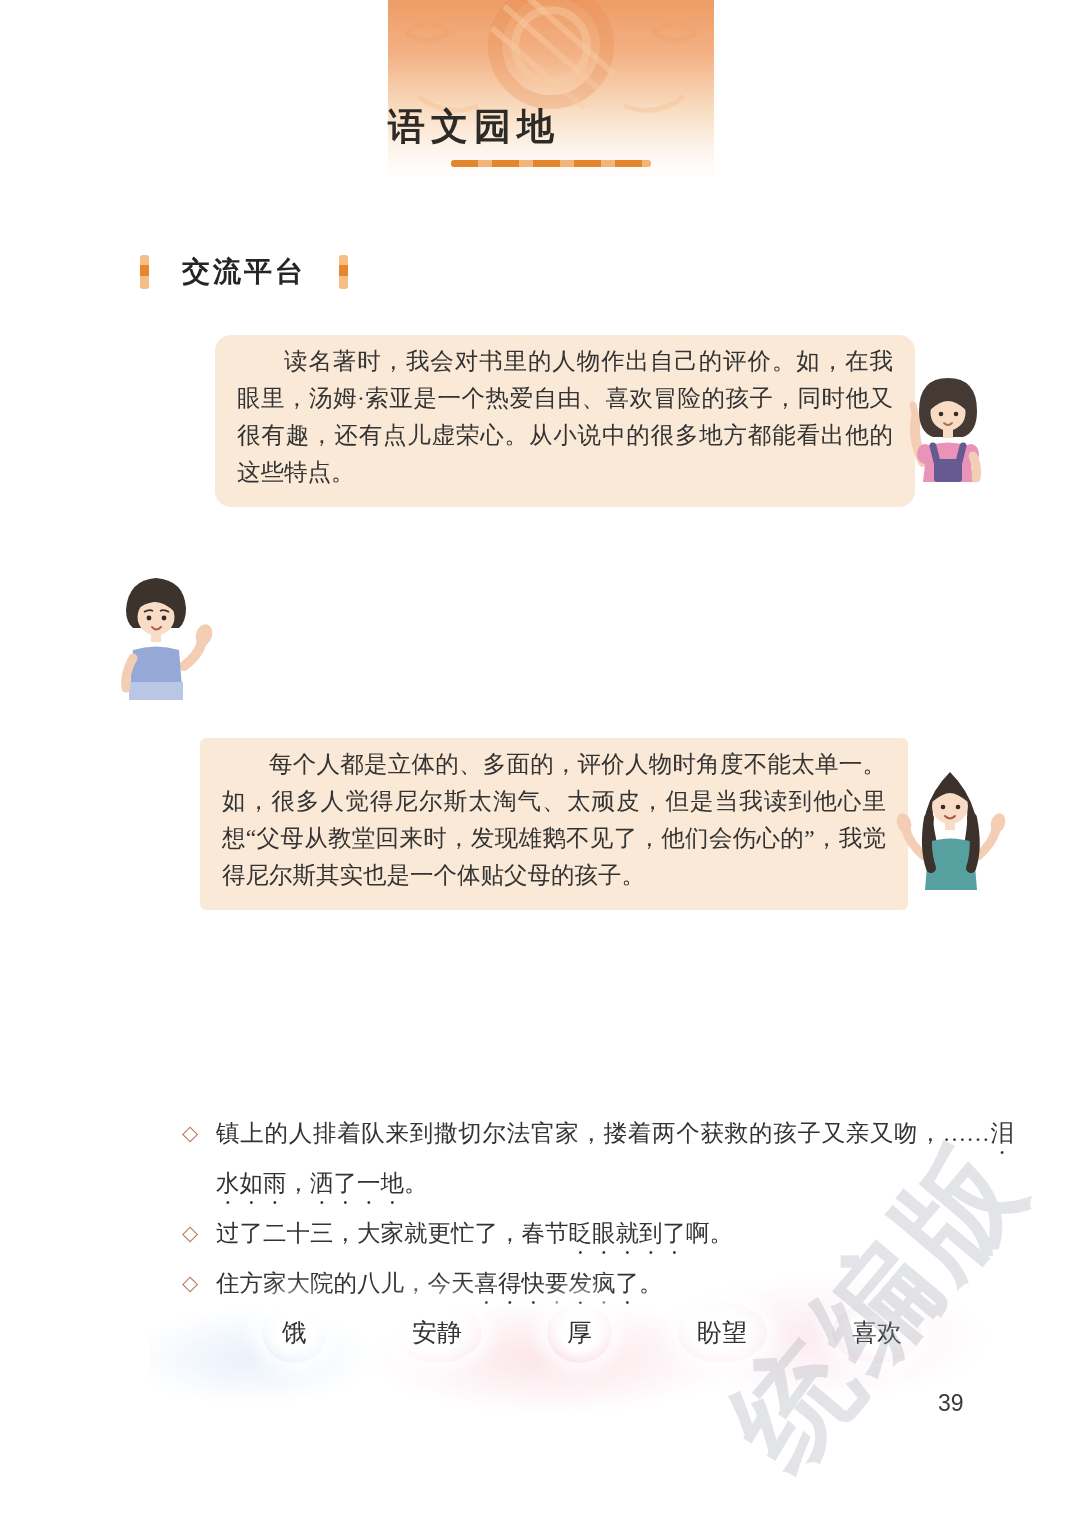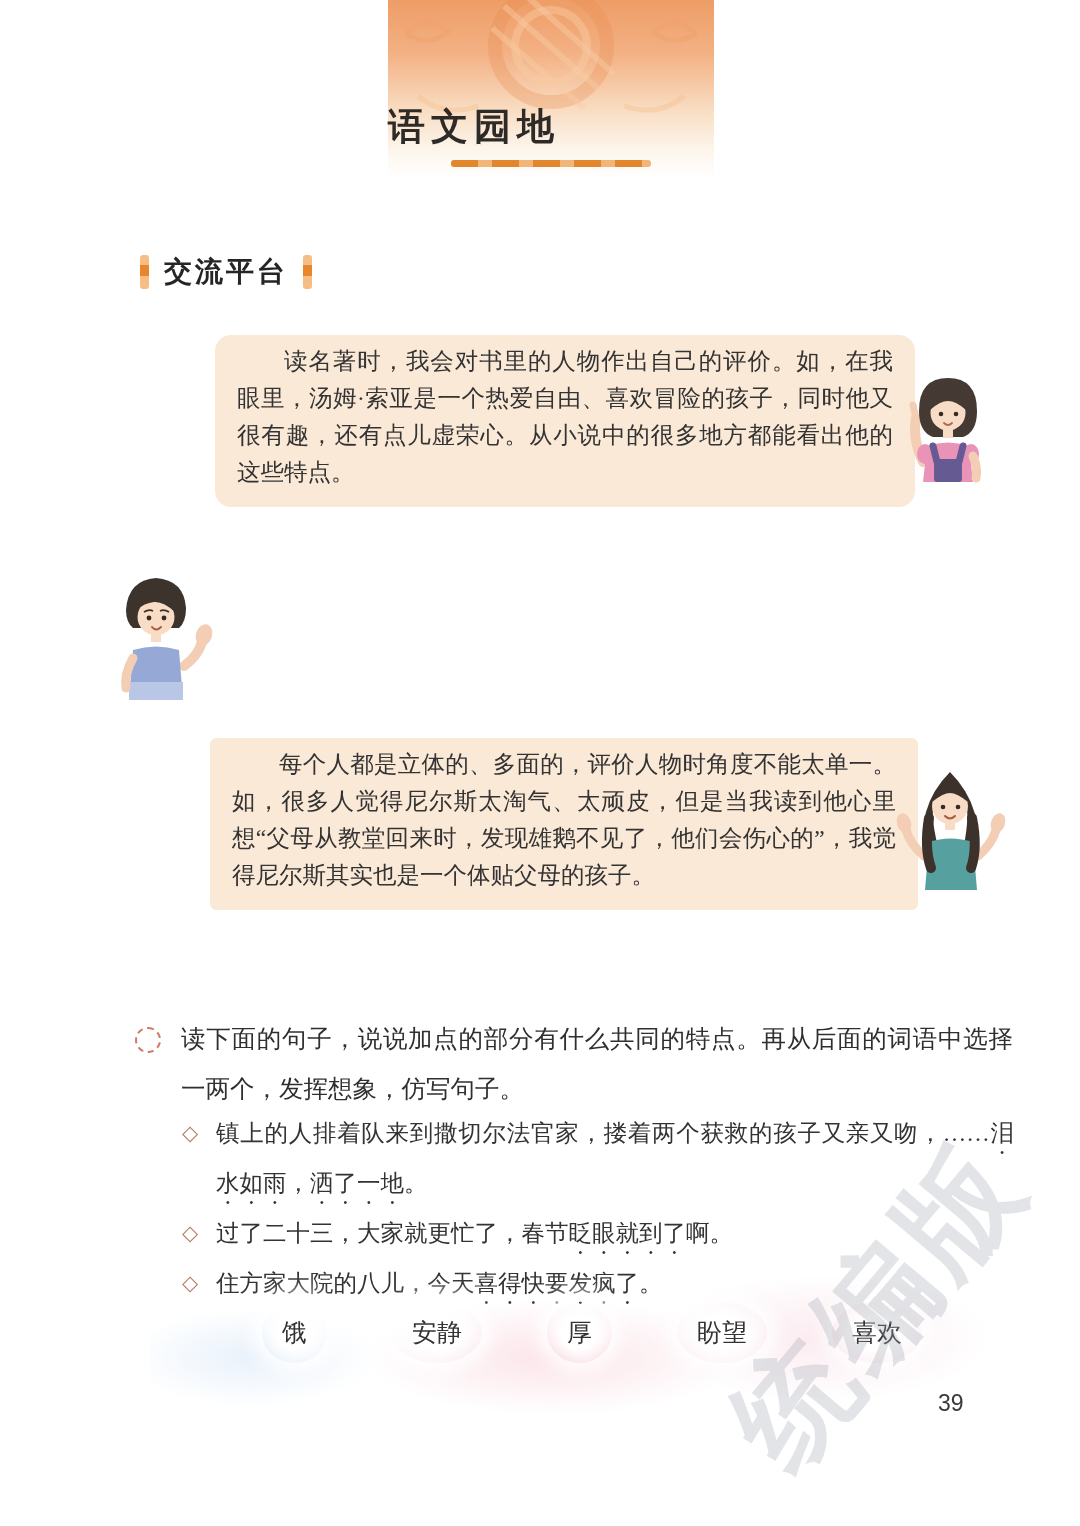--- a/index.html
+++ b/index.html
@@ -19,21 +19,21 @@
     position:absolute;left:0;top:102px;width:326px;
     font-size:37px;letter-spacing:6px;color:#2d2a27;font-weight:600;
     font-family:"Liberation Serif","DejaVu Serif",serif;
   }
   .title-underline{
     position:absolute;left:63px;top:160px;width:200px;height:7px;border-radius:3px;
     background:repeating-linear-gradient(90deg,#e2862e 0 27px,#f3b478 27px 41px);
   }
 
   
-  .sec-head{position:absolute;display:flex;align-items:center;gap:15px;}
+  .sec-head{position:absolute;display:flex;align-items:center;gap:33px;}
   .sec-bar{
     width:9px;height:34px;border-radius:3px;
     background:linear-gradient(180deg,#f6bd85 0%,#f6bd85 28%,#e8862e 28%,#e8862e 62%,#f6bd85 62%,#f6bd85 100%);
   }
   .sec-title{
     font-family:"Liberation Sans","DejaVu Sans",sans-serif;font-weight:bold;
     font-size:28px;letter-spacing:3px;color:#252525;
   }
 
   
@@ -121,21 +121,21 @@
     <span class="sec-bar"></span>
     <span class="sec-title">交流平台</span>
     <span class="sec-bar"></span>
   </div>
 
   <div class="bubble" style="left:215px;top:335px;width:700px;min-height:170px;">
     <p>读名著时，我会对书里的人物作出自己的评价。如，在我眼里，汤姆·索亚是一个热爱自由、喜欢冒险的孩子，同时他又很有趣，还有点儿虚荣心。从小说中的很多地方都能看出他的这些特点。</p>
   </div>
 
 
-  <div class="bubble" style="left:210px;top:738px;width:708px;min-height:166px;border-radius:6px;">
+  <div class="bubble" style="left:200px;top:738px;width:708px;min-height:166px;border-radius:6px;">
     <p>每个人都是立体的、多面的，评价人物时角度不能太单一。如，很多人觉得尼尔斯太淘气、太顽皮，但是当我读到他心里想“父母从教堂回来时，发现雄鹅不见了，他们会伤心的”，我觉得尼尔斯其实也是一个体贴父母的孩子。</p>
   </div>
 
   <svg class="kid" style="left:893px;top:366px;" width="110" height="155" viewBox="0 0 110 155">
     <path d="M30 96 Q19 72 23 52" stroke="#f3cdb4" stroke-width="10" fill="none" stroke-linecap="round"></path>
     <path d="M23 52 l-3 -13" stroke="#f3cdb4" stroke-width="7" stroke-linecap="round"></path>
     <path d="M26 45 Q26 12 55 12 Q84 12 84 45 Q84 66 70 71 L40 71 Q26 66 26 45 Z" fill="#453a33"></path>
     <circle cx="55" cy="47" r="17.5" fill="#f8dcc6"></circle>
     <path d="M37 44 Q39 25 55 25 Q71 25 73 44 Q63 35 55 35 Q47 35 37 44 Z" fill="#453a33"></path>
     <circle cx="48" cy="48" r="2.3" fill="#352b24"></circle>
@@ -177,24 +177,20 @@
     <circle cx="59" cy="51" r="2.3" fill="#352b24"></circle>
       <circle cx="74" cy="51" r="2.3" fill="#352b24"></circle>
     <path d="M61 60 Q66 65 71 60" stroke="#a85b42" stroke-width="2" fill="none" stroke-linecap="round"></path>
     <rect x="61" y="66" width="10" height="8" fill="#f8dcc6"></rect>
     <path d="M45 86 Q66 79 89 86 L93 134 L41 134 Z" fill="#57a0a0"></path>
     <path d="M45 62 Q40 92 47 112" stroke="#3c322b" stroke-width="10" fill="none" stroke-linecap="round"></path>
     <path d="M88 62 Q94 92 87 112" stroke="#3c322b" stroke-width="10" fill="none" stroke-linecap="round"></path>
   </svg>
 
 
-  <div class="instruction">
-    <span class="dashed-circle"></span>
-    <span>读下面的句子，说说加点的部分有什么共同的特点。再从后面的词语中选择一两个，发挥想象，仿写句子。</span>
-  </div>
 
   <div class="examples">
     <p class="ex">
       <span class="dmd">◇</span>
       <span class="ex-text">
         <span>镇上的人排着队来到撒切尔法官家，搂着两个获救的孩子又亲又吻，……</span><span class="em">泪水如雨</span><span>，</span><span class="em">洒了一地</span><span>。</span>
       </span>
     </p>
     <p class="ex">
       <span class="dmd">◇</span>

